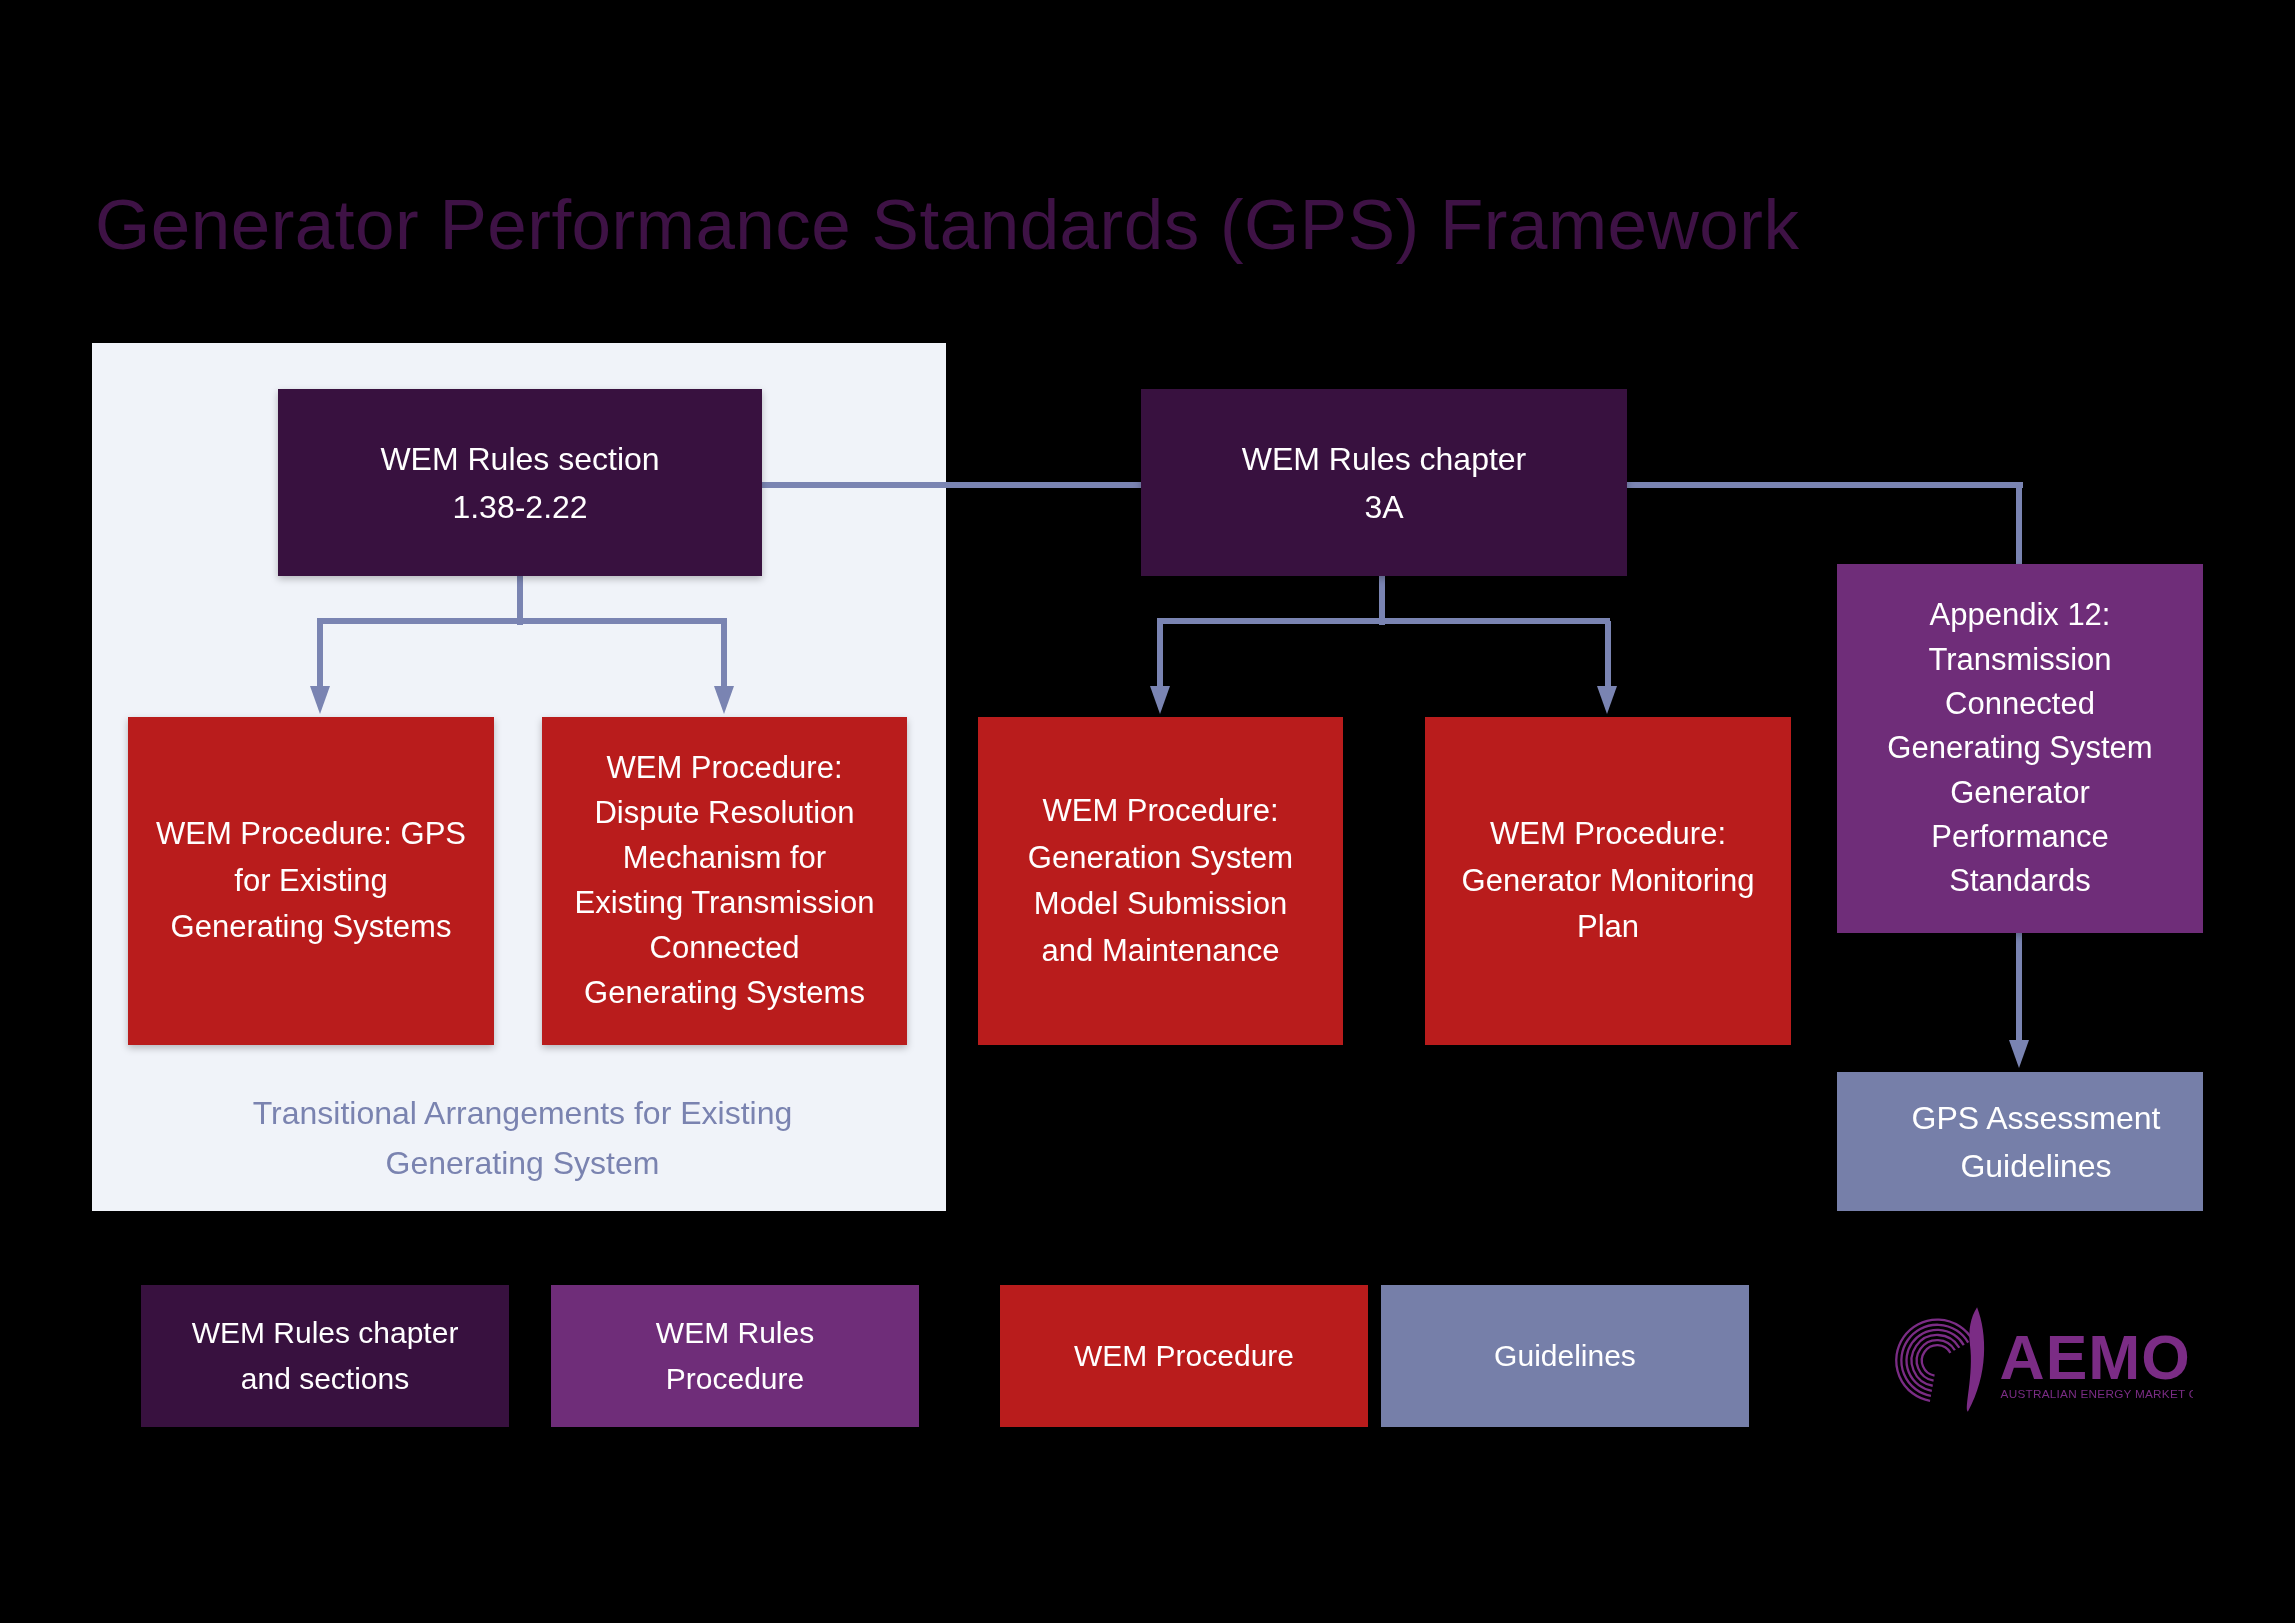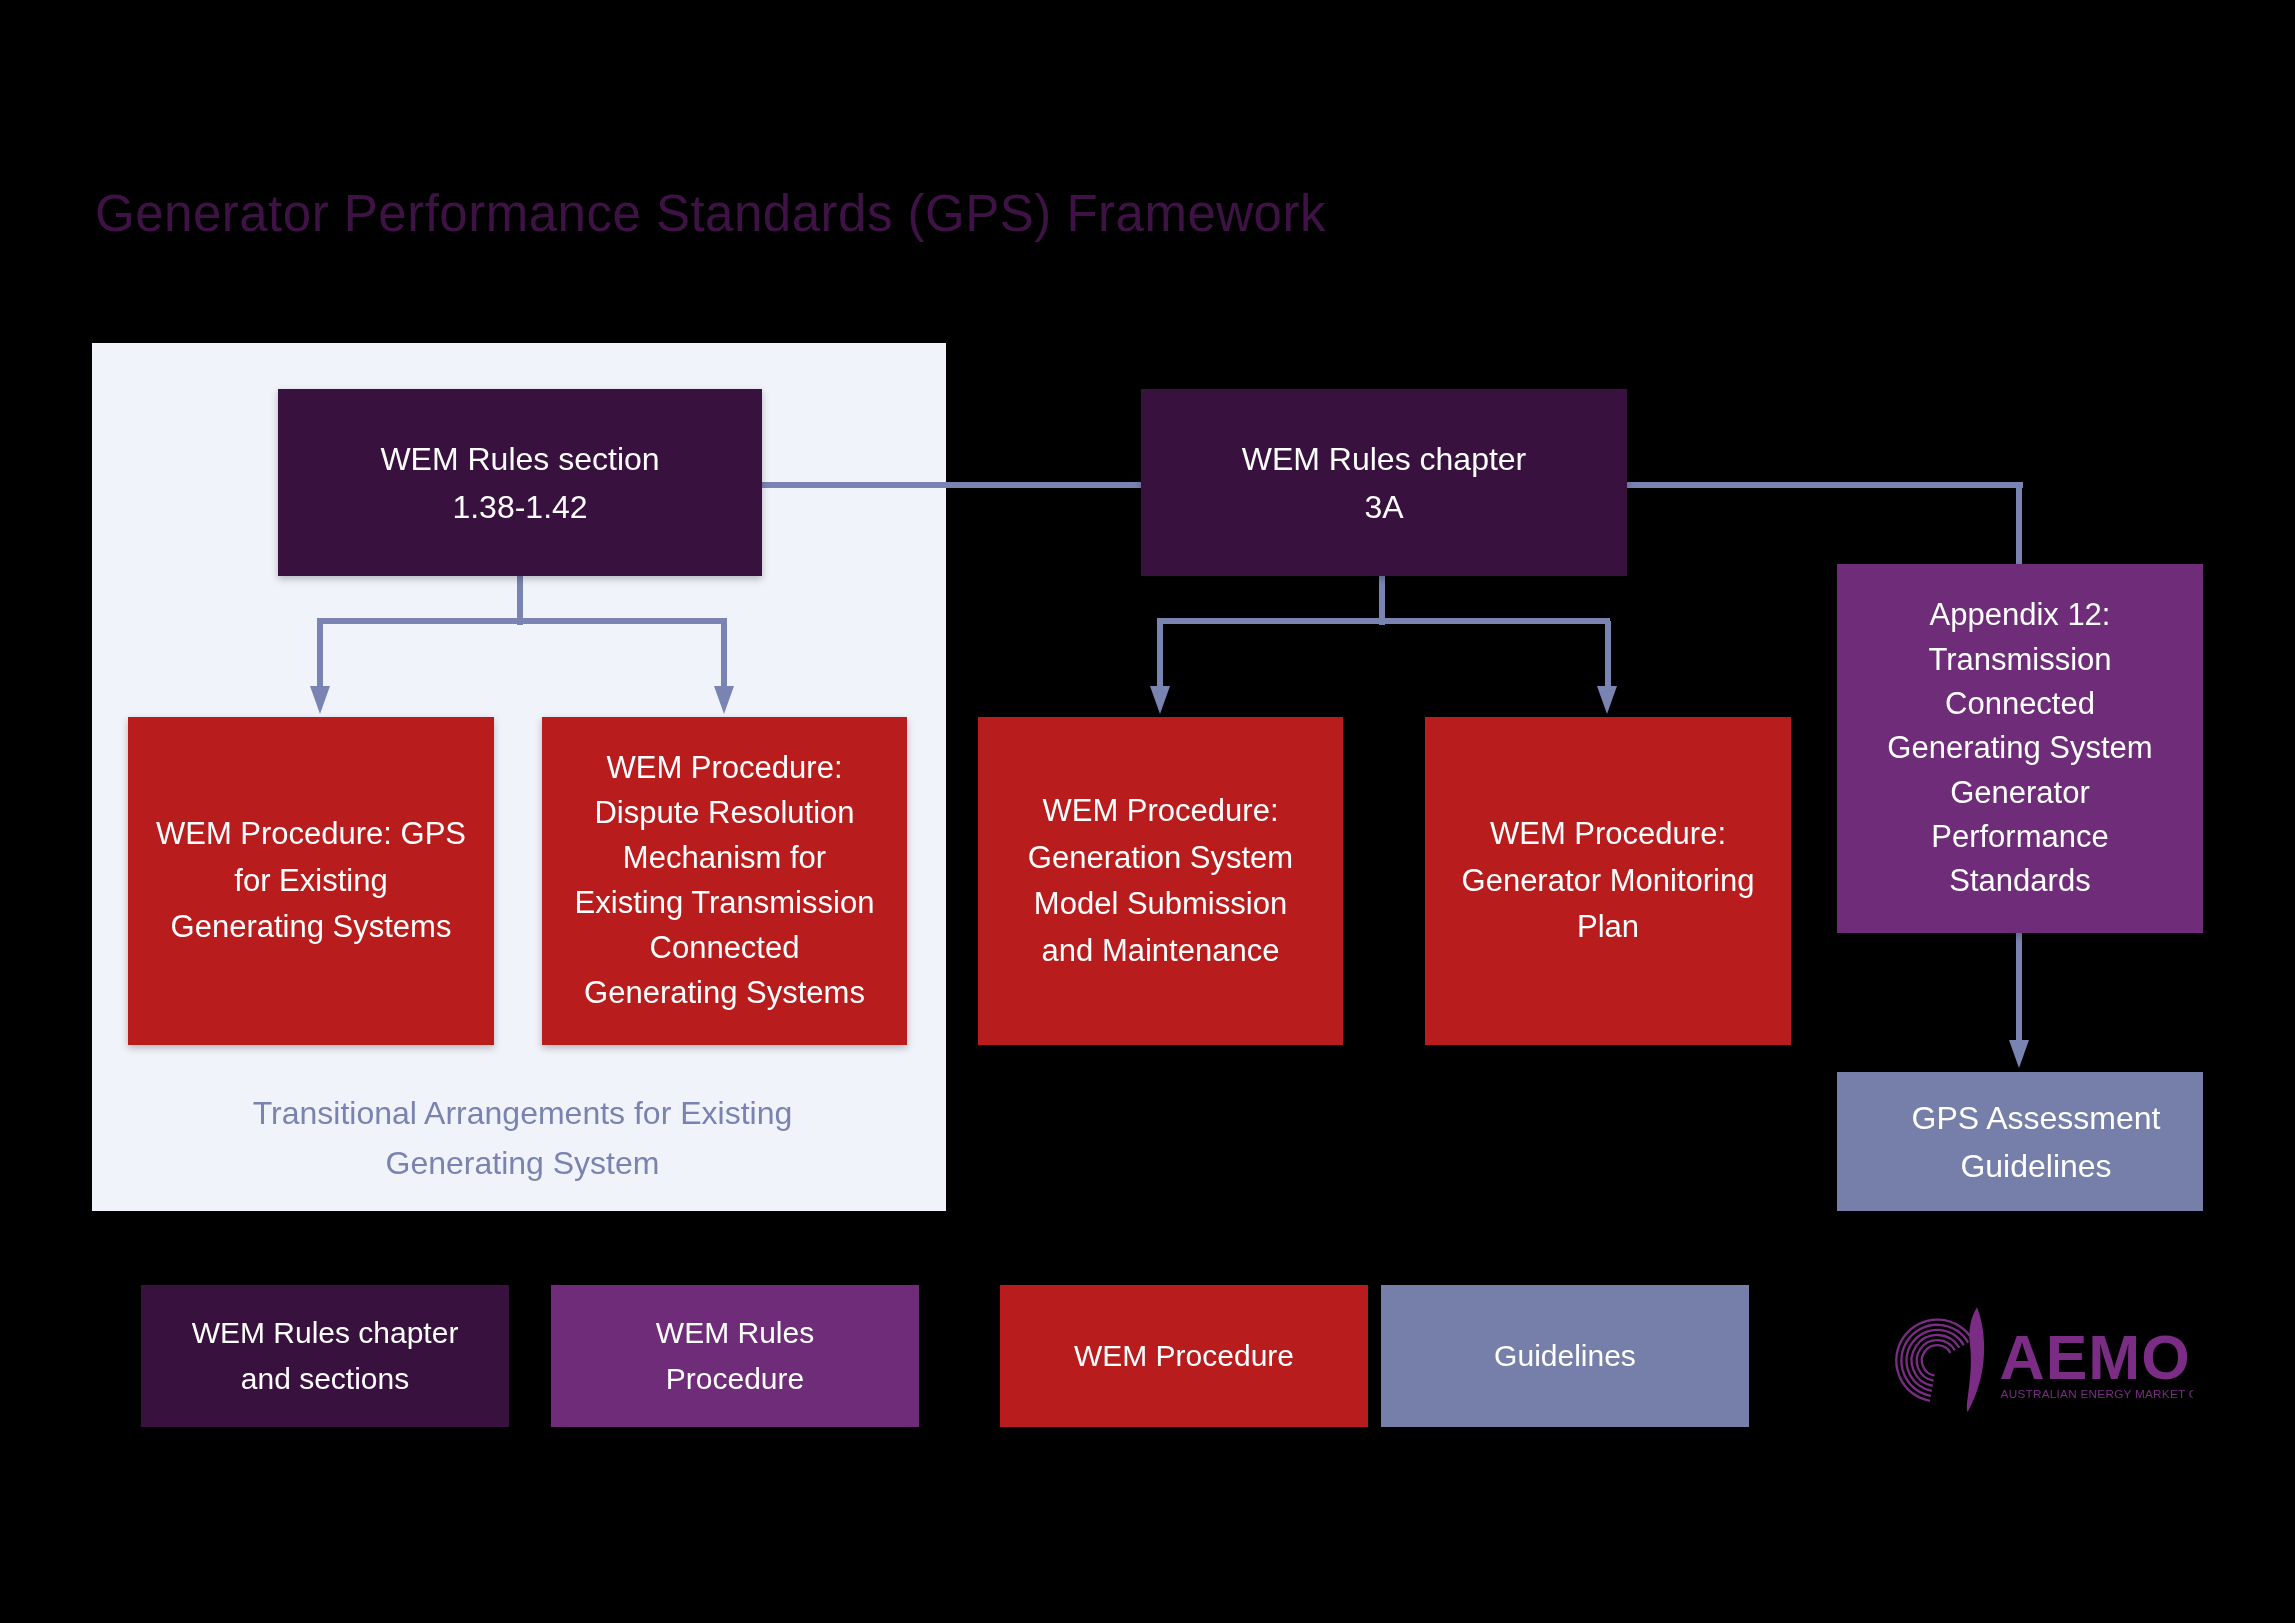--- a/index.html
+++ b/index.html
@@ -17,21 +17,21 @@
     height: 1623px;
     background: #000000;
   }
 
   
   #page-title {
     position: absolute;
     left: 95px;
     top: 184px;
     width: 2147px;
-    font-size: 51px;
+    font-size: 71px;
     font-weight: 400;
     letter-spacing: 0.5px;
     color: #3E1245;
     white-space: nowrap;
   }
 
   
   #panel {
     position: absolute;
     left: 92px;
@@ -171,21 +171,21 @@
   <div class="conn" id="c-v-app-out"></div>
 
   <div class="arrow" id="arrow-1a"></div>
   <div class="arrow" id="arrow-1b"></div>
   <div class="arrow" id="arrow-2a"></div>
   <div class="arrow" id="arrow-2b"></div>
   <div class="arrow" id="arrow-3"></div>
 
   <div class="node c-dark" id="box-section">
     <div class="node-label">WEM Rules section
-1.38-1.42</div>
+1.38-2.22</div>
   </div>
   <div class="node c-dark" id="box-chapter">
     <div class="node-label">WEM Rules chapter
 3A</div>
   </div>
 
   <div class="node c-magenta" id="box-proc1">
     <div class="node-label">WEM Procedure: GPS
 for Existing
 Generating Systems</div>

